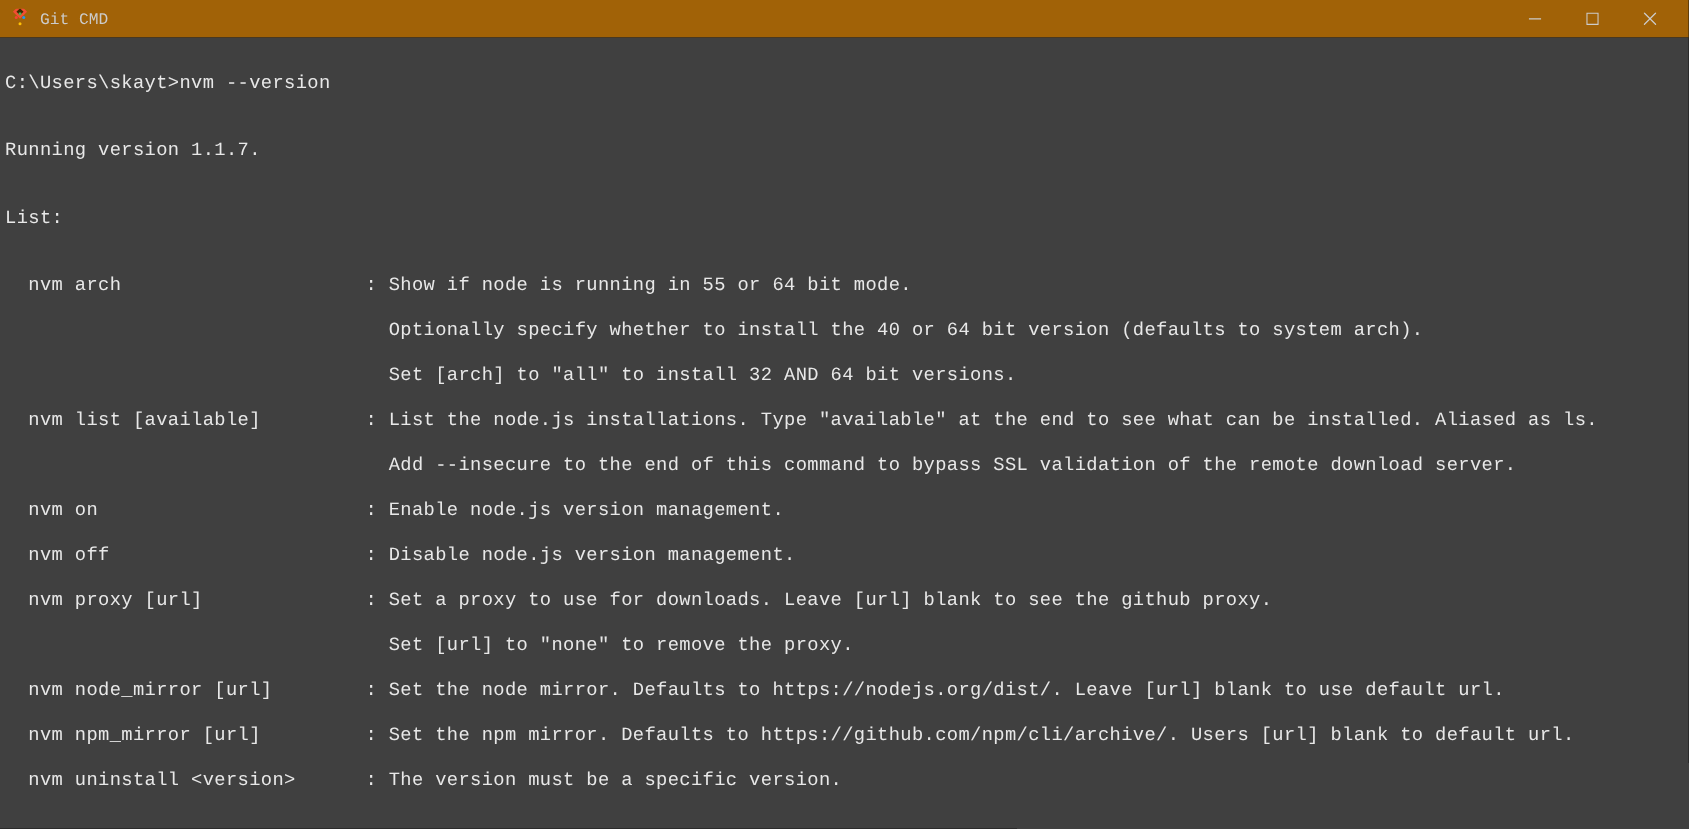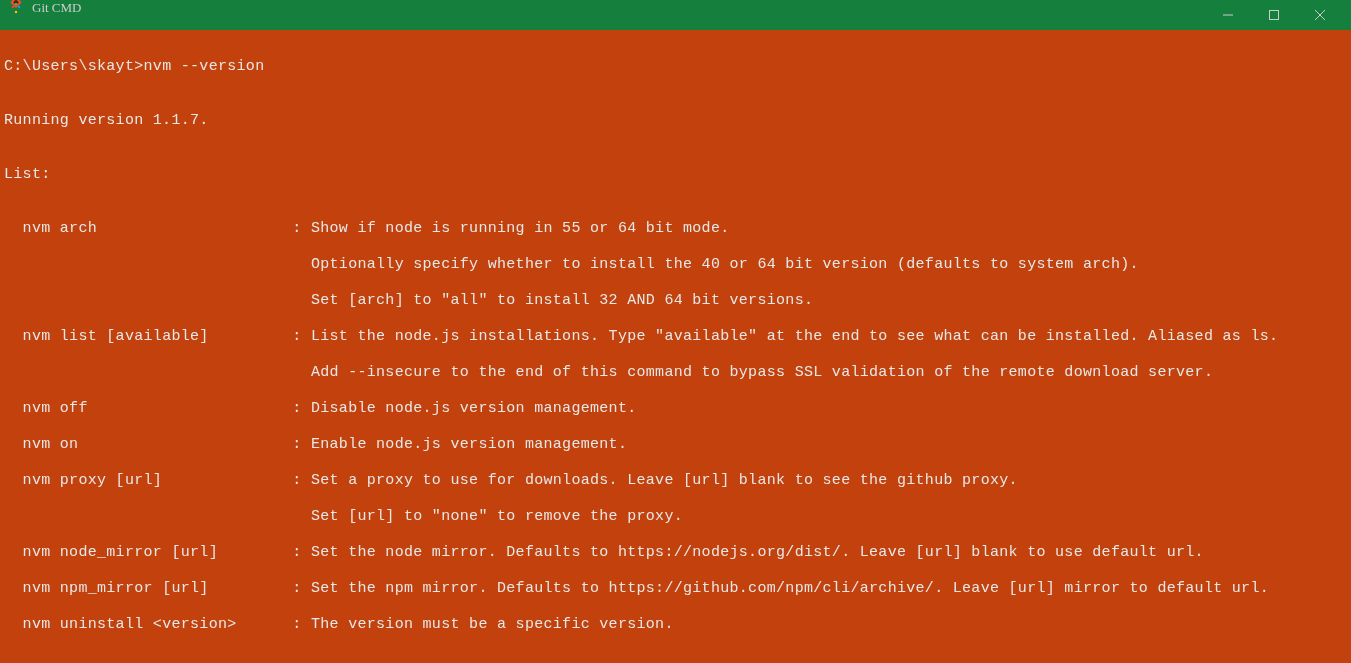--- a/index.html
+++ b/index.html
@@ -5,27 +5,27 @@
     * { margin: 0; padding: 0; box-sizing: border-box; }
     body {
       width: 1351px;
       height: 663px;
       background: #000;
       font-family: Consolas, 'Courier New', monospace;
       overflow: hidden;
     }
     .titlebar {
       height: 30px;
-      background: #15803d;
+      background: #a16207;
       display: flex;
-      align-items: flex-start;
+      align-items: center;
       padding: 0 8px;
       color: #ccc;
       font-size: 13px;
-      font-family: Liberation Serif, serif;
+      font-family: Liberation Mono, monospace;
     }
     .titlebar-icon {
       width: 16px;
       height: 16px;
       margin-right: 8px;
       display: flex;
       align-items: center;
       justify-content: center;
     }
     .titlebar-title { flex: 1; }
@@ -36,21 +36,21 @@
     .window-btn {
       width: 46px;
       height: 30px;
       display: flex;
       align-items: center;
       justify-content: center;
       color: #ccc;
       cursor: pointer;
     }
     .terminal {
-      background: #c2410c;
+      background: #404040;
       color: #e8e8e8;
       font-size: 15px;
       line-height: 18px;
       padding: 10px 0 10px 4px;
       white-space: pre;
       letter-spacing: 0.3px;
       font-weight: 500;
       height: calc(100% - 30px);
       overflow: hidden;
     }
@@ -95,26 +95,26 @@
 <div class="line"></div>
 <div class="line">Running version 1.1.7.</div>
 <div class="line"></div>
 <div class="line">List:</div>
 <div class="line"></div>
 <div class="line">  nvm arch                     : Show if node is running in 55 or 64 bit mode.</div>
 <div class="line">                                 Optionally specify whether to install the 40 or 64 bit version (defaults to system arch).</div>
 <div class="line">                                 Set [arch] to "all" to install 32 AND 64 bit versions.</div>
 <div class="line">  nvm list [available]         : List the node.js installations. Type "available" at the end to see what can be installed. Aliased as ls.</div>
 <div class="line">                                 Add --insecure to the end of this command to bypass SSL validation of the remote download server.</div>
+<div class="line">  nvm on                       : Enable node.js version management.</div>
 <div class="line">  nvm off                      : Disable node.js version management.</div>
-<div class="line">  nvm on                       : Enable node.js version management.</div>
 <div class="line">  nvm proxy [url]              : Set a proxy to use for downloads. Leave [url] blank to see the github proxy.</div>
 <div class="line">                                 Set [url] to "none" to remove the proxy.</div>
 <div class="line">  nvm node_mirror [url]        : Set the node mirror. Defaults to https://nodejs.org/dist/. Leave [url] blank to use default url.</div>
-<div class="line">  nvm npm_mirror [url]         : Set the npm mirror. Defaults to https://github.com/npm/cli/archive/. Leave [url] mirror to default url.</div>
+<div class="line">  nvm npm_mirror [url]         : Set the npm mirror. Defaults to https://github.com/npm/cli/archive/. Users [url] blank to default url.</div>
 <div class="line">  nvm uninstall &lt;version&gt;      : The version must be a specific version.</div>
 
 
 
 
 
 <div class="line"></div>
 
 </div>
 

